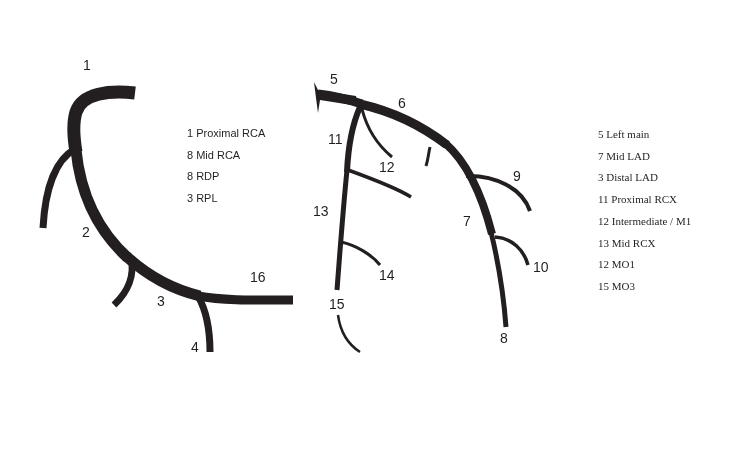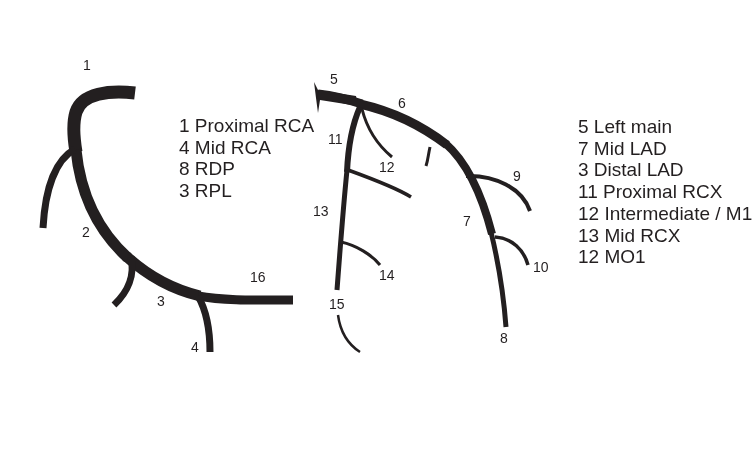--- a/index.html
+++ b/index.html
@@ -1,22 +1,22 @@
 <!DOCTYPE html>
 <html><head>
   <meta charset="utf-8">
   <style>
     html, body { margin: 0; padding: 0; background: #ffffff; }
     body { width: 753px; height: 455px; position: relative; overflow: hidden; font-family: "Liberation Sans", "DejaVu Sans", sans-serif; }
     #diagram { position: absolute; left: 0; top: 0; width: 753px; height: 455px; }
     .seg-num { font-family: "Liberation Sans", "DejaVu Sans", sans-serif; font-size: 14px; fill: #231f20; }
-    .legend { position: absolute; margin: 8px; padding: 0; list-style: none; color: #231f20; font-size: 19px; line-height: 21.7px; }
+    .legend { position: absolute; margin: 16px; padding: 0; list-style: none; color: #231f20; font-size: 11px; line-height: 21.7px; }
     .legend li { white-space: nowrap; }
     #legend-rca { left: 171px; top: 107px; }
-    #legend-lca { left: 570px; top: 108px; }
+    #legend-lca { left: 582px; top: 108px; font-family: Liberation Serif, serif; }
     .artery { fill: none; stroke: #231f20; stroke-linecap: butt; }
   </style>
 </head>
 <body>
 
 <svg id="diagram" viewBox="0 0 753 455" xmlns="http://www.w3.org/2000/svg">
 
   <g>
 
     <path class="artery" d="M135 93 C110 90, 82 93, 76 112 C72 125, 74 140, 76 152" stroke-width="13"></path>
@@ -75,26 +75,27 @@
     <text class="seg-num" x="328" y="144">11</text>
     <text class="seg-num" x="379" y="172">12</text>
     <text class="seg-num" x="313" y="216">13</text>
     <text class="seg-num" x="379" y="280">14</text>
     <text class="seg-num" x="329" y="309">15</text>
   </g>
 </svg>
 
 <ul id="legend-rca" class="legend">
   <li>1 Proximal RCA</li>
-  <li>4 Mid RCA</li>
+  <li>8 Mid RCA</li>
   <li>8 RDP</li>
   <li>3 RPL</li>
 </ul>
 
 <ul id="legend-lca" class="legend">
   <li>5 Left main</li>
   <li>7 Mid LAD</li>
   <li>3 Distal LAD</li>
   <li>11 Proximal RCX</li>
   <li>12 Intermediate / M1</li>
   <li>13 Mid RCX</li>
   <li>12 MO1</li>
+  <li>15 MO3</li>
 </ul>
 
 </body></html>

